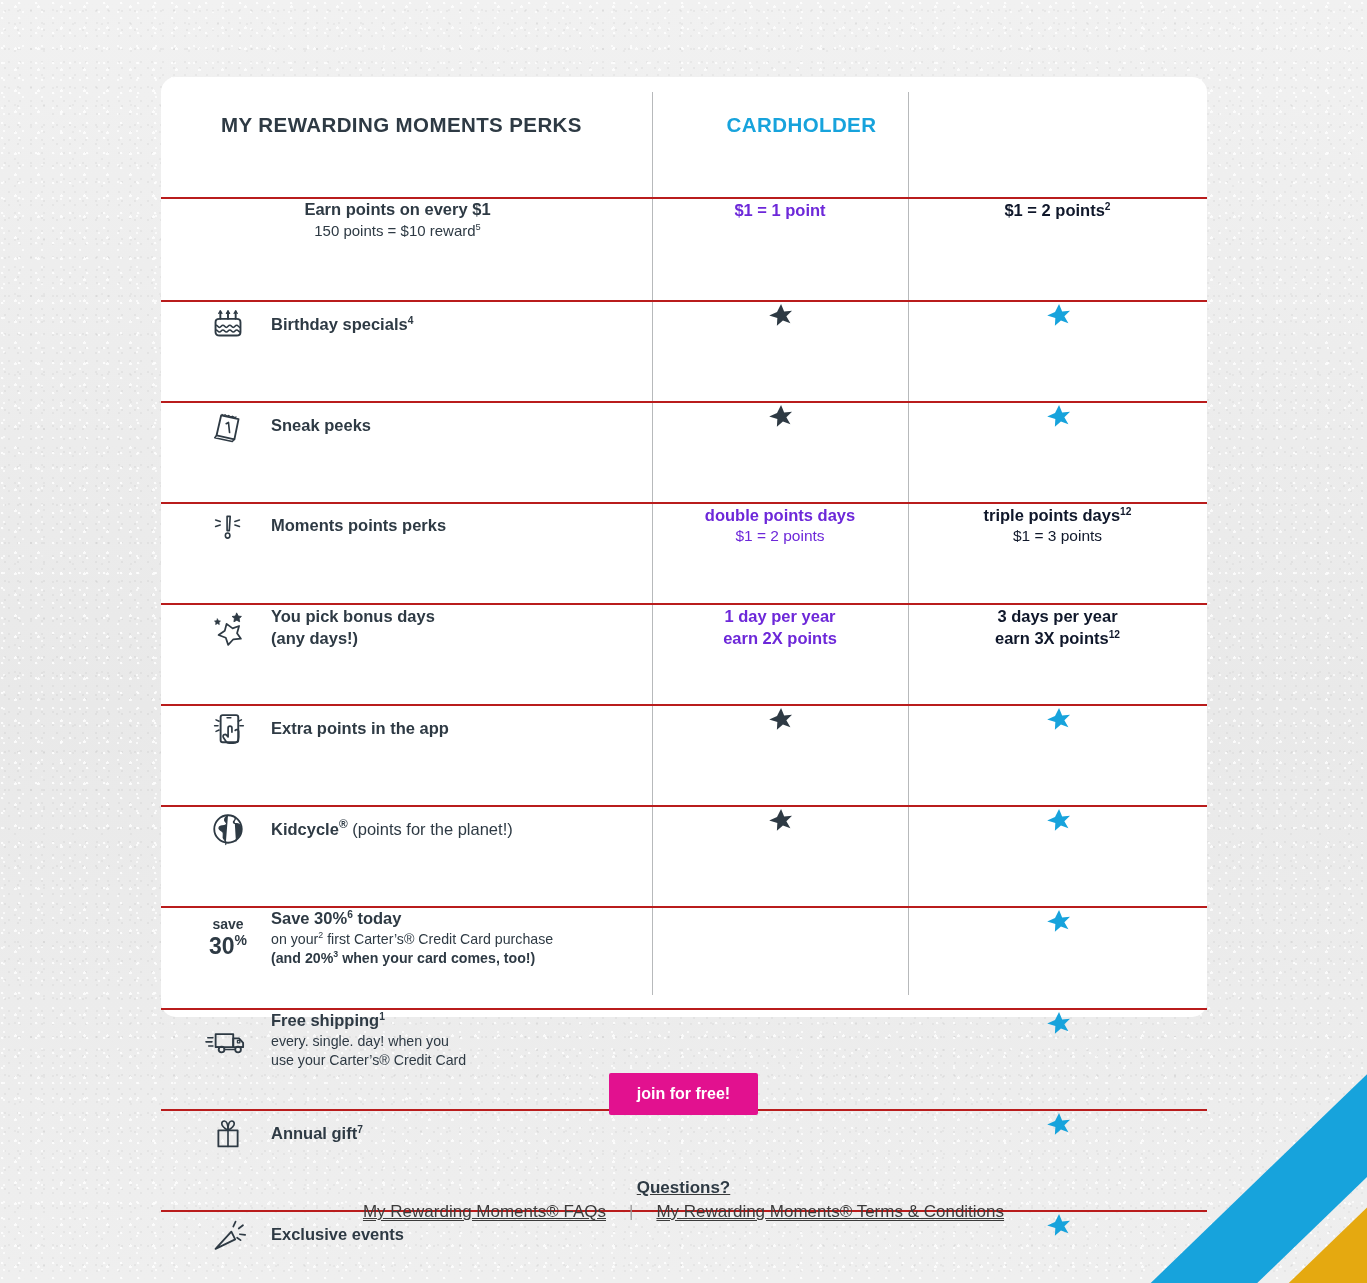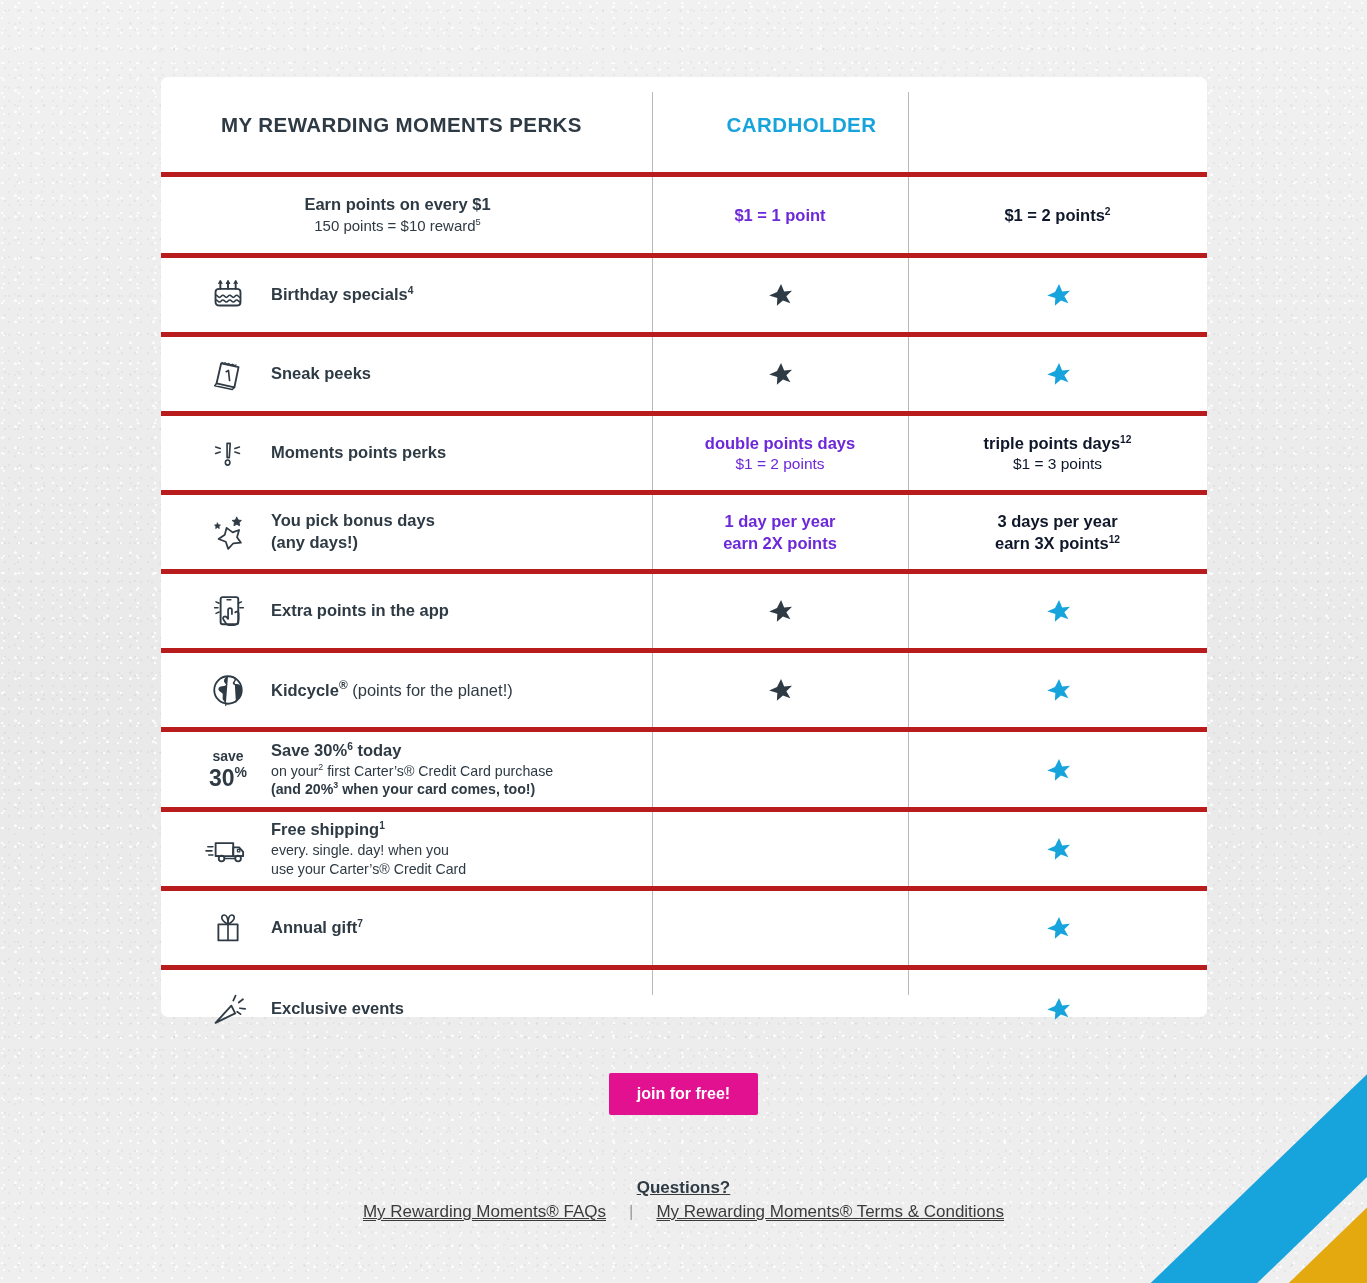--- a/index.html
+++ b/index.html
@@ -60,21 +60,21 @@
   }
 
   
   #perks-card {
     position: absolute;
     left: 161px;
     top: 77px;
     width: 1046px;
     height: 940px;
     background: #ffffff;
-    border-radius: 7px;
+    border-radius: 15px;
     box-sizing: border-box;
   }
 
   .table {
     position: absolute;
     left: 0;
     top: 0;
     width: 100%;
     height: 100%;
   }
@@ -134,22 +134,23 @@
   
   #rows {
     position: absolute;
     left: 0;
     top: 95px;
     right: 0;
   }
   .row {
     position: relative;
     display: flex;
-    align-items: center;
-    border-top: 5px solid #b91c1c;
+    align-items: flex-start;
+    border-top: 2px solid #b91c1c;
+    margin-top: 25px;
   }
   .row > .cell-feature {
     display: flex;
     align-items: center;
     padding-left: 24px;
   }
   .row > .cell-member,
   .row > .cell-cardholder {
     display: flex;
     align-items: center;

